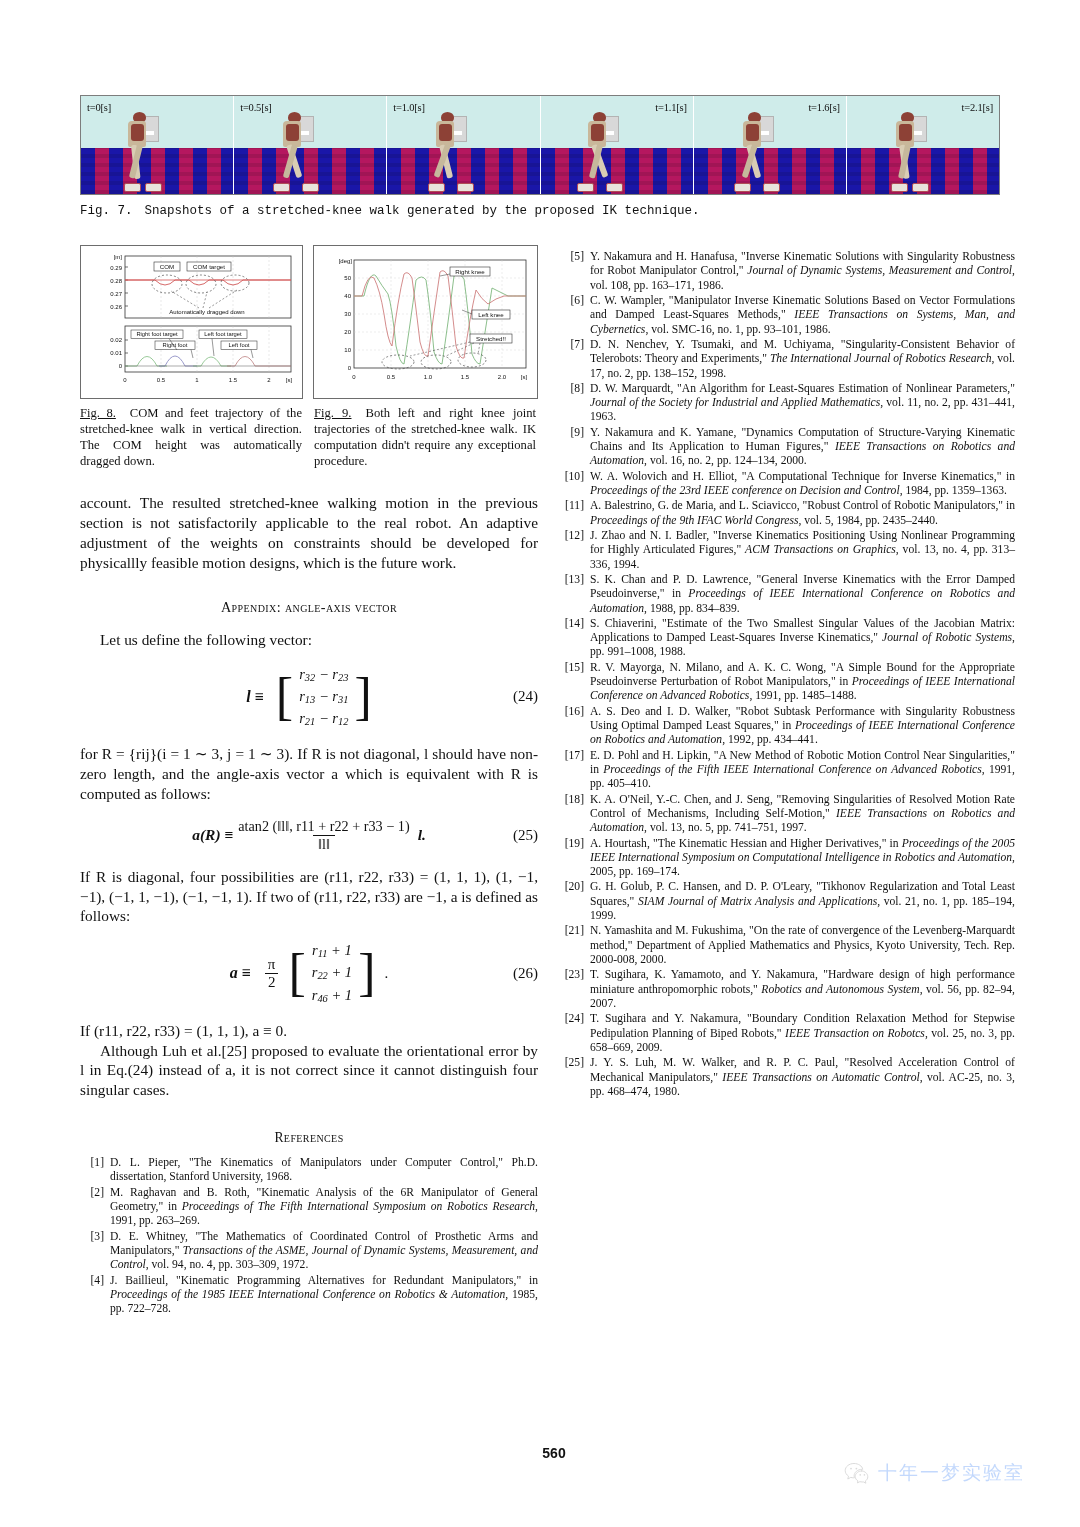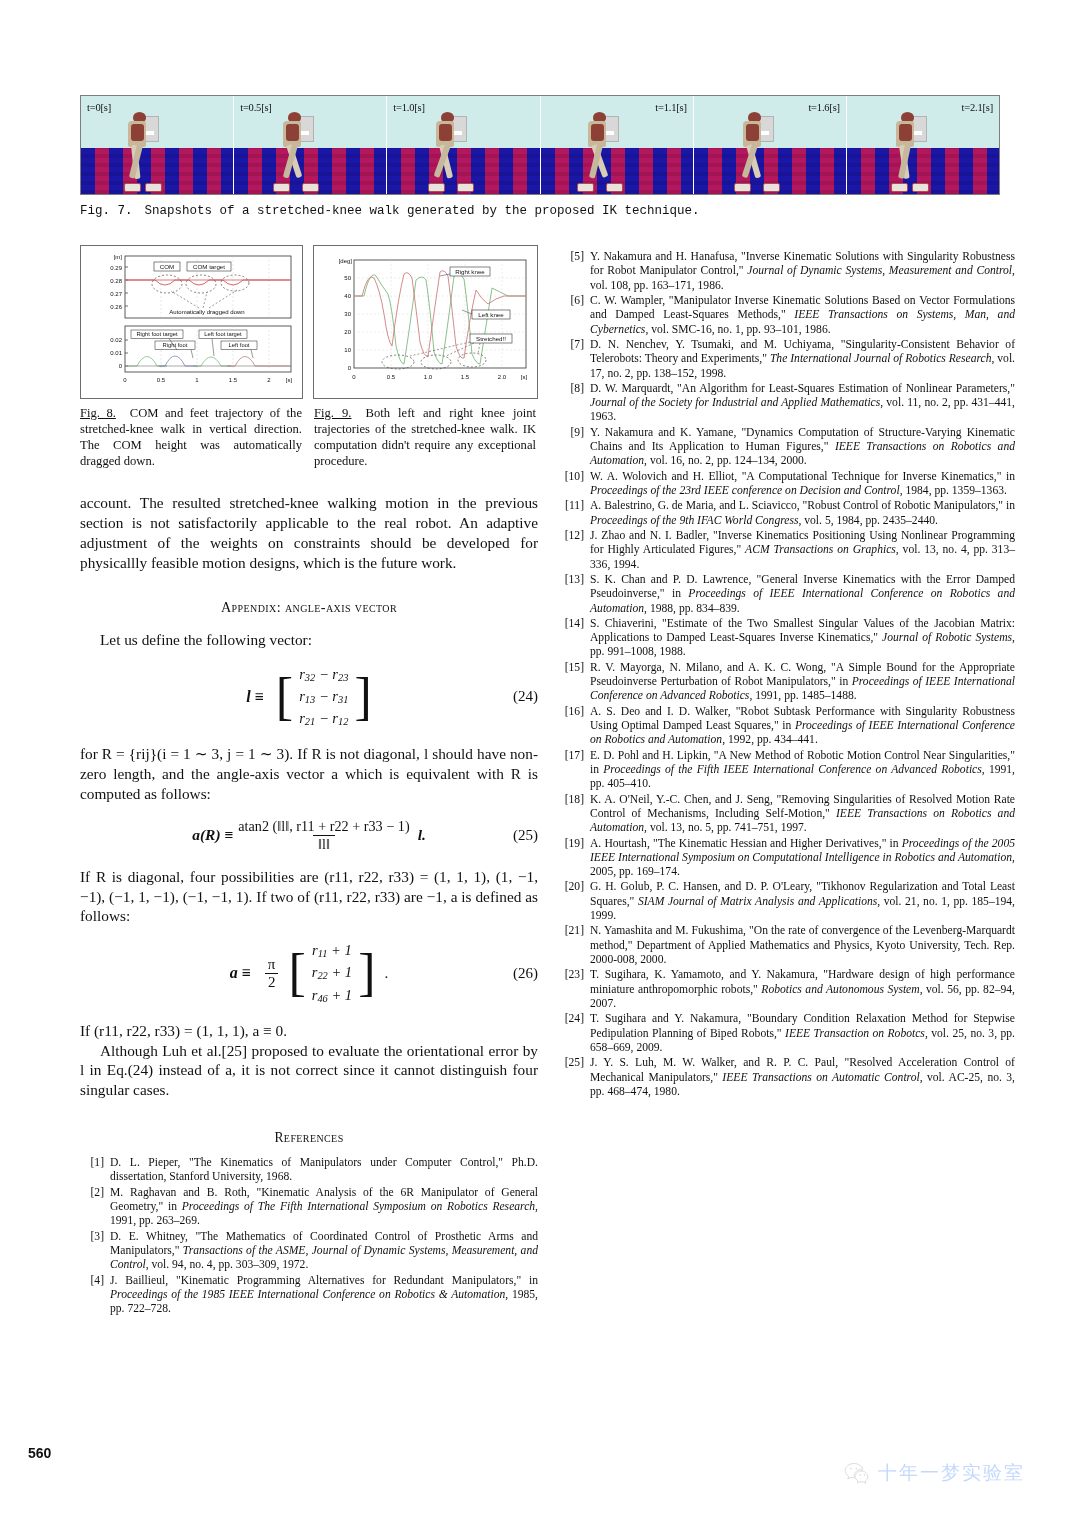--- a/index.html
+++ b/index.html
@@ -102,21 +102,21 @@
   }
   ol.refs{list-style:none;margin:0;padding:0;}
   ol.refs li{
     display:flex;font-size:11.6px;line-height:1.235;margin-bottom:1px;text-align:justify;
   }
   ol.refs li .rn{width:24px;flex:0 0 24px;text-align:right;padding-right:6px;}
   ol.refs li .rt{flex:1 1 auto;text-align:justify;}
   ol.refs li .rt i{font-style:italic;}
 
   .pagenum{
-    position:absolute;left:0;right:0;top:1445px;text-align:left;
+    position:absolute;left:0;right:0;top:1445px;text-align:center;
     font-size:14px;font-weight:bold;font-family:"Liberation Sans",sans-serif;padding-left:28px;
   }
   .watermark{
     position:absolute;right:55px;top:1460px;display:flex;align-items:center;gap:8px;
     opacity:.30;color:#3b82f6;font-family:"DejaVu Sans",sans-serif;font-size:19px;letter-spacing:2px;
     white-space:nowrap;
   }
   .wm-logo{width:26px;height:22px;position:relative;flex:0 0 26px;}
 </style>
 </head>

